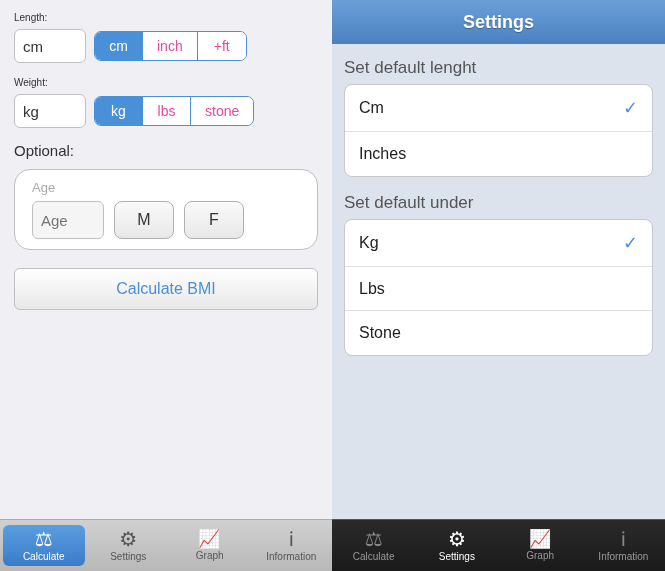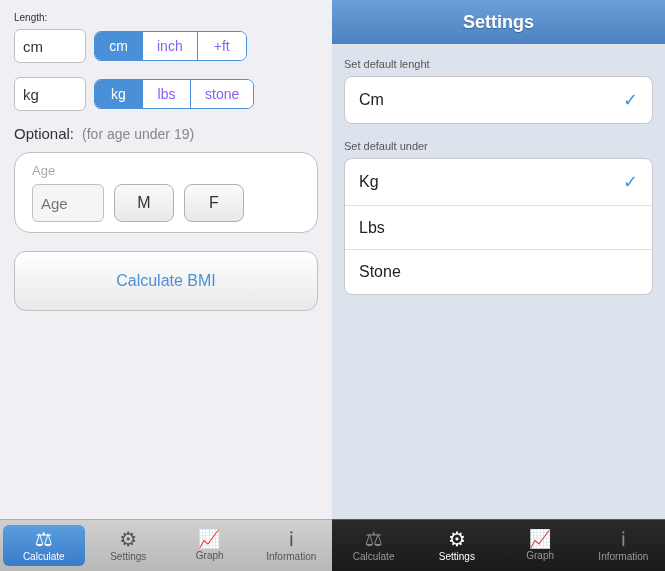--- a/index.html
+++ b/index.html
@@ -61,43 +61,44 @@
       display: flex;
       border: 1px solid #4a90d9;
       border-radius: 7px;
       overflow: hidden;
       background: white;
     }
 
     .seg-btn {
       padding: 6px 14px;
       font-size: 14px;
-      color: #8b5cf6;
+      color: #ec4899;
       background: white;
       border: none;
       cursor: pointer;
       border-right: 1px solid #4a90d9;
       min-width: 48px;
       text-align: center;
     }
 
     .seg-btn:last-child {
       border-right: none;
     }
 
     .seg-btn.active {
       background: #4a90d9;
       color: white;
     }
 
     .optional-row {
       display: flex;
-      align-items: center;
+      align-items: flex-start;
       gap: 8px;
       margin-bottom: 10px;
+      flex-direction: column;
     }
 
     .optional-label {
       font-size: 15px;
       font-weight: 500;
       color: #333;
     }
 
     .optional-sub {
       font-size: 14px;
@@ -142,23 +143,23 @@
       border-radius: 8px;
       background: linear-gradient(to bottom, #fafafa, #e8e8e8);
       font-size: 16px;
       font-weight: 500;
       color: #333;
       cursor: pointer;
     }
 
     .calculate-btn {
       width: 100%;
-      height: 60px;
+      height: 42px;
       border: 1px solid #c0c0c0;
-      border-radius: 12px;
+      border-radius: 6px;
       background: linear-gradient(to bottom, #ffffff, #e8e8e8);
       font-size: 16px;
       font-weight: 500;
       color: #4a90d9;
       cursor: pointer;
       margin-top: 4px;
     }
 
     
     .tab-bar {
@@ -228,21 +229,21 @@
       text-shadow: 0 1px 1px rgba(0,0,0,0.3);
     }
 
     .settings-content {
       flex: 1;
       padding: 14px 12px;
       overflow: hidden;
     }
 
     .settings-section-label {
-      font-size: 11px;
+      font-size: 17px;
       color: #555;
       margin-bottom: 6px;
       font-weight: 500;
     }
 
     .settings-list {
       background: white;
       border-radius: 8px;
       overflow: hidden;
       margin-bottom: 16px;
@@ -329,34 +330,34 @@
         <div class="segment-control">
           <button class="seg-btn active">cm</button>
           <button class="seg-btn">inch</button>
           <button class="seg-btn">+ft</button>
         </div>
       </div>
     </div>
 
     
     <div class="field-group">
+      <div class="field-label">Weight:</div>
       <div class="field-row">
         <input class="text-input" type="text" value="kg" style="">
         <div class="segment-control">
           <button class="seg-btn active">kg</button>
           <button class="seg-btn">lbs</button>
           <button class="seg-btn">stone</button>
         </div>
       </div>
     </div>
 
     
     <div class="optional-row">
       <span class="optional-label">Optional:</span>
-      <span class="optional-sub">(for age under 19)</span>
     </div>
 
     <div class="optional-box">
       <div class="age-label">Age</div>
       <div class="optional-row2">
         <input class="age-input" type="text" placeholder="Age" style="">
         <button class="gender-btn">M</button>
         <button class="gender-btn">F</button>
       </div>
     </div>
@@ -392,20 +393,23 @@
   </div>
 
   <div class="settings-content">
 
     <div class="settings-section-label">Set default lenght</div>
     <div class="settings-list">
       <div class="settings-row">
         <span class="settings-row-label">Cm</span>
         <span class="checkmark">✓</span>
       </div>
+      <div class="settings-row">
+        <span class="settings-row-label">Inches</span>
+      </div>
     </div>
 
     <div class="settings-section-label">Set default under</div>
     <div class="settings-list">
       <div class="settings-row">
         <span class="settings-row-label">Kg</span>
         <span class="checkmark">✓</span>
       </div>
       <div class="settings-row">
         <span class="settings-row-label">Lbs</span>

